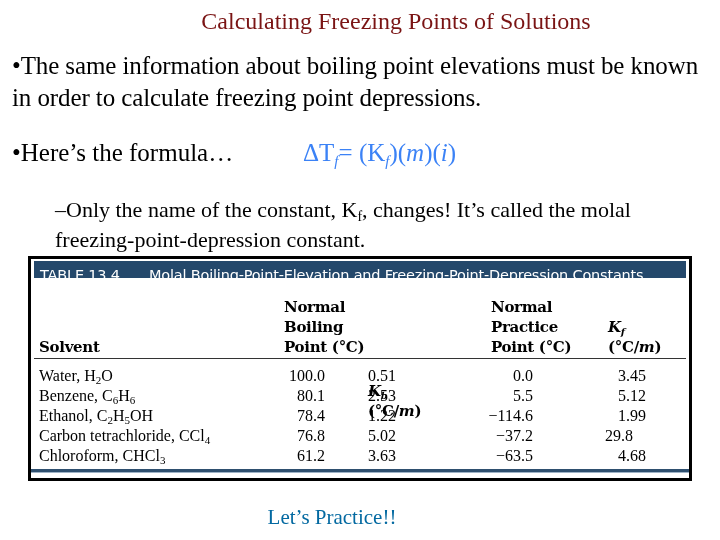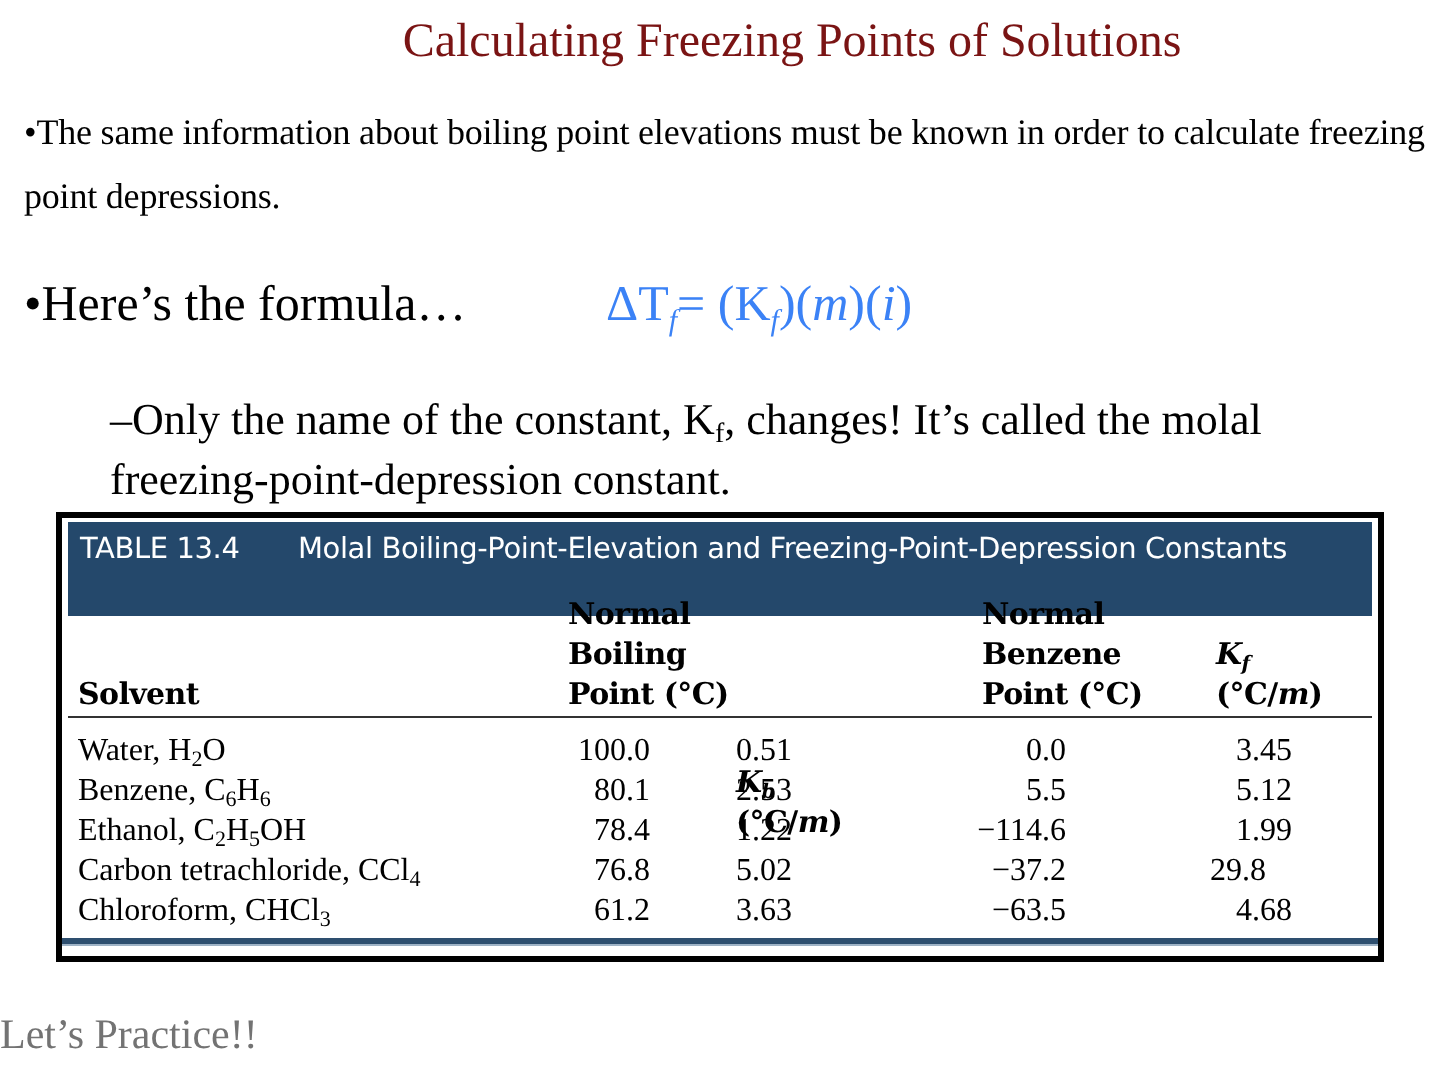--- a/index.html
+++ b/index.html
@@ -8,21 +8,21 @@
     position: relative; overflow: hidden;
     font-family: "Liberation Serif", "DejaVu Serif", serif;
     color: #000;
   }
   .title {
     position: absolute; left: 0; width: 720px; top: 8px;
     text-align: center; font-size: 24px; color: #7a1414; padding-left: 36px;
   }
   .bullet1 {
     position: absolute; left: 12px; top: 50px; width: 705px;
-    font-size: 18px; line-height: 32px; letter-spacing: -0.1px;
+    font-size: 25px; line-height: 32px; letter-spacing: -0.1px;
   }
   .bullet2 {
     position: absolute; left: 12px; top: 137px;
     font-size: 25px; line-height: 32px;
   }
   .formula {
     position: absolute; left: 303px; top: 137px;
     font-size: 25px; line-height: 32px; color: #3b82f6;
   }
   .formula sub { font-size: 15px; font-style: italic; vertical-align: -5px; line-height: 0; }
@@ -31,21 +31,21 @@
     position: absolute; left: 55px; top: 195px; width: 660px;
     font-size: 22px; line-height: 30px;
   }
   .sub-bullet sub { font-size: 14px; vertical-align: -4px; line-height: 0; }
 
   .table-box {
     position: absolute; left: 28px; top: 256px; width: 658px; height: 219px;
     border: 3px solid #000; background: #fff;
   }
   .table-header {
-    position: absolute; left: 3px; top: 2px; width: 652px; height: 47px;
+    position: absolute; left: 3px; top: 2px; width: 652px; height: 17px;
     background: #24486b; color: #fff;
     font-family: "DejaVu Sans", "Liberation Sans", sans-serif;
     font-size: 14.5px; line-height: 29px; white-space: nowrap;
     letter-spacing: -0.2px;
   }
   .table-header .tnum { position: absolute; left: 6px; }
   .table-header .tcap { position: absolute; left: 115px; }
 
   .th {
     position: absolute; font-weight: bold; font-size: 15px; line-height: 20px;
@@ -68,21 +68,21 @@
   .cell { position: absolute; white-space: nowrap; }
   .c-solvent { left: 8px; }
   .c-bp { left: 248px; width: 46px; text-align: right; }
   .c-kb { left: 337px; }
   .c-fp { left: 440px; width: 62px; text-align: right; }
   .c-kf { left: 575px; width: 40px; text-align: right; }
   .c-kf.left { text-align: left; left: 574px; }
 
   .practice {
     position: absolute; left: 0; width: 664px; top: 505px;
-    font-size: 21px; color: #737373;
+    text-align: center; font-size: 21px; color: #0369a1;
   }
 </style>
 </head>
 <body>
 
 <div class="title">Calculating Freezing Points of Solutions</div>
 
 <div class="bullet1">•The same information about boiling point elevations must be known in order to calculate freezing point depressions.</div>
 
 <div class="bullet2">•Here’s the formula…</div>
@@ -105,21 +105,21 @@
     <div>Point (°C)</div>
   </div>
 
   <div class="th" style="left:337px; top:74px;margin-top:48px;">
     <div><i>K</i><sub><i>b</i></sub></div>
     <div><span>(°C/</span><i>m</i><span>)</span></div>
   </div>
 
   <div class="th" style="left:460px; top:38px;">
     <div>Normal</div>
-    <div>Benzene</div>
+    <div>Practice</div>
     <div>Point (°C)</div>
   </div>
 
   <div class="th" style="left:577px; top:58px;">
     <div><i>K</i><sub><i>f</i></sub></div>
     <div><span>(°C/</span><i>m</i><span>)</span></div>
   </div>
 
   <div class="rule-top"></div>
 

